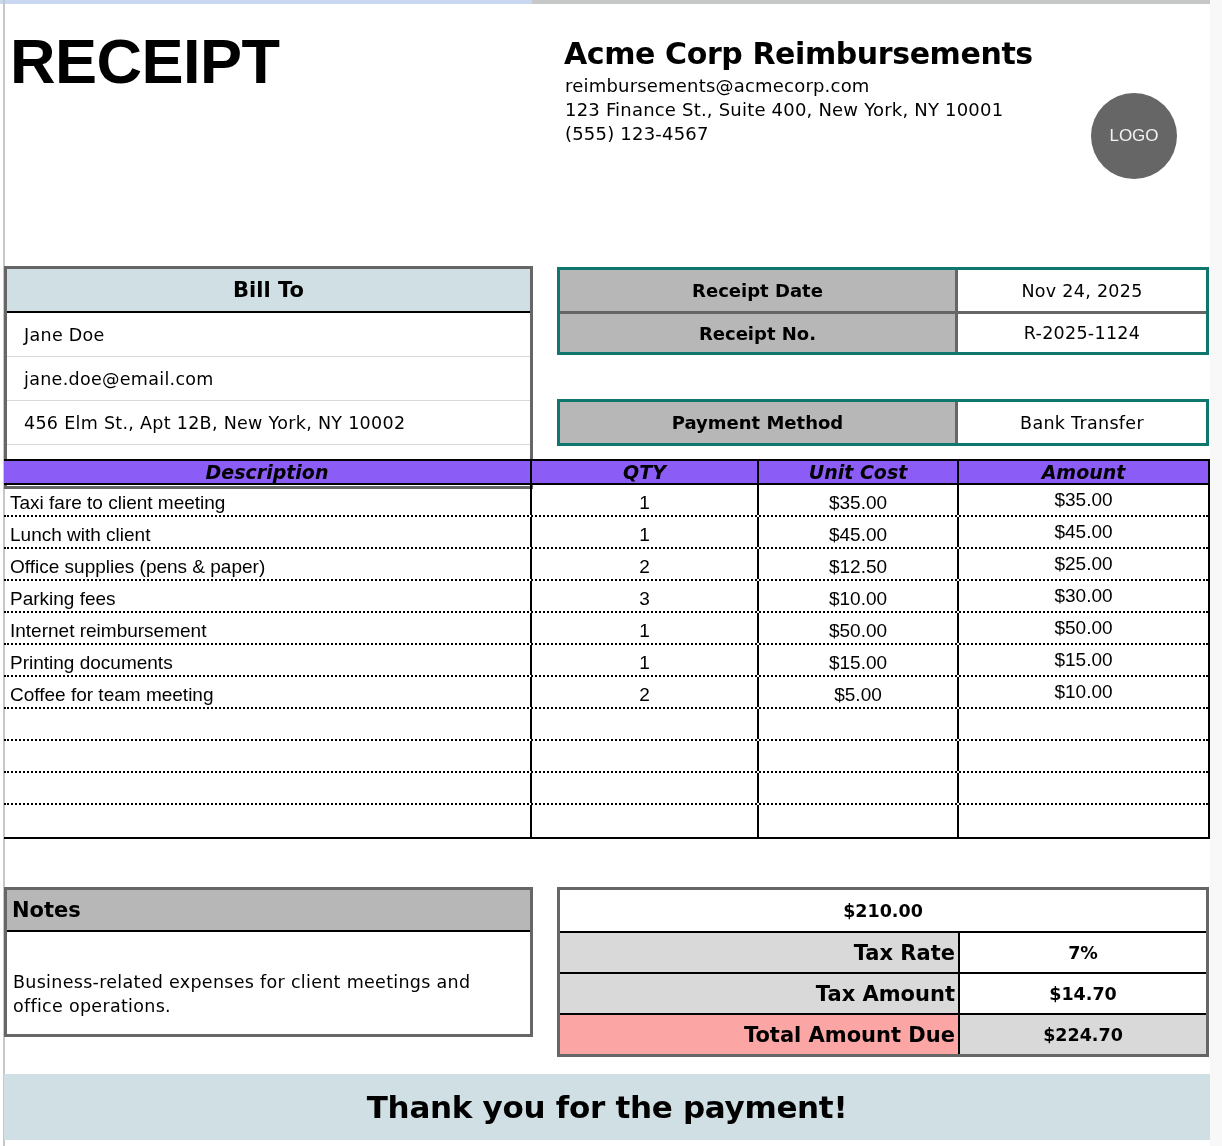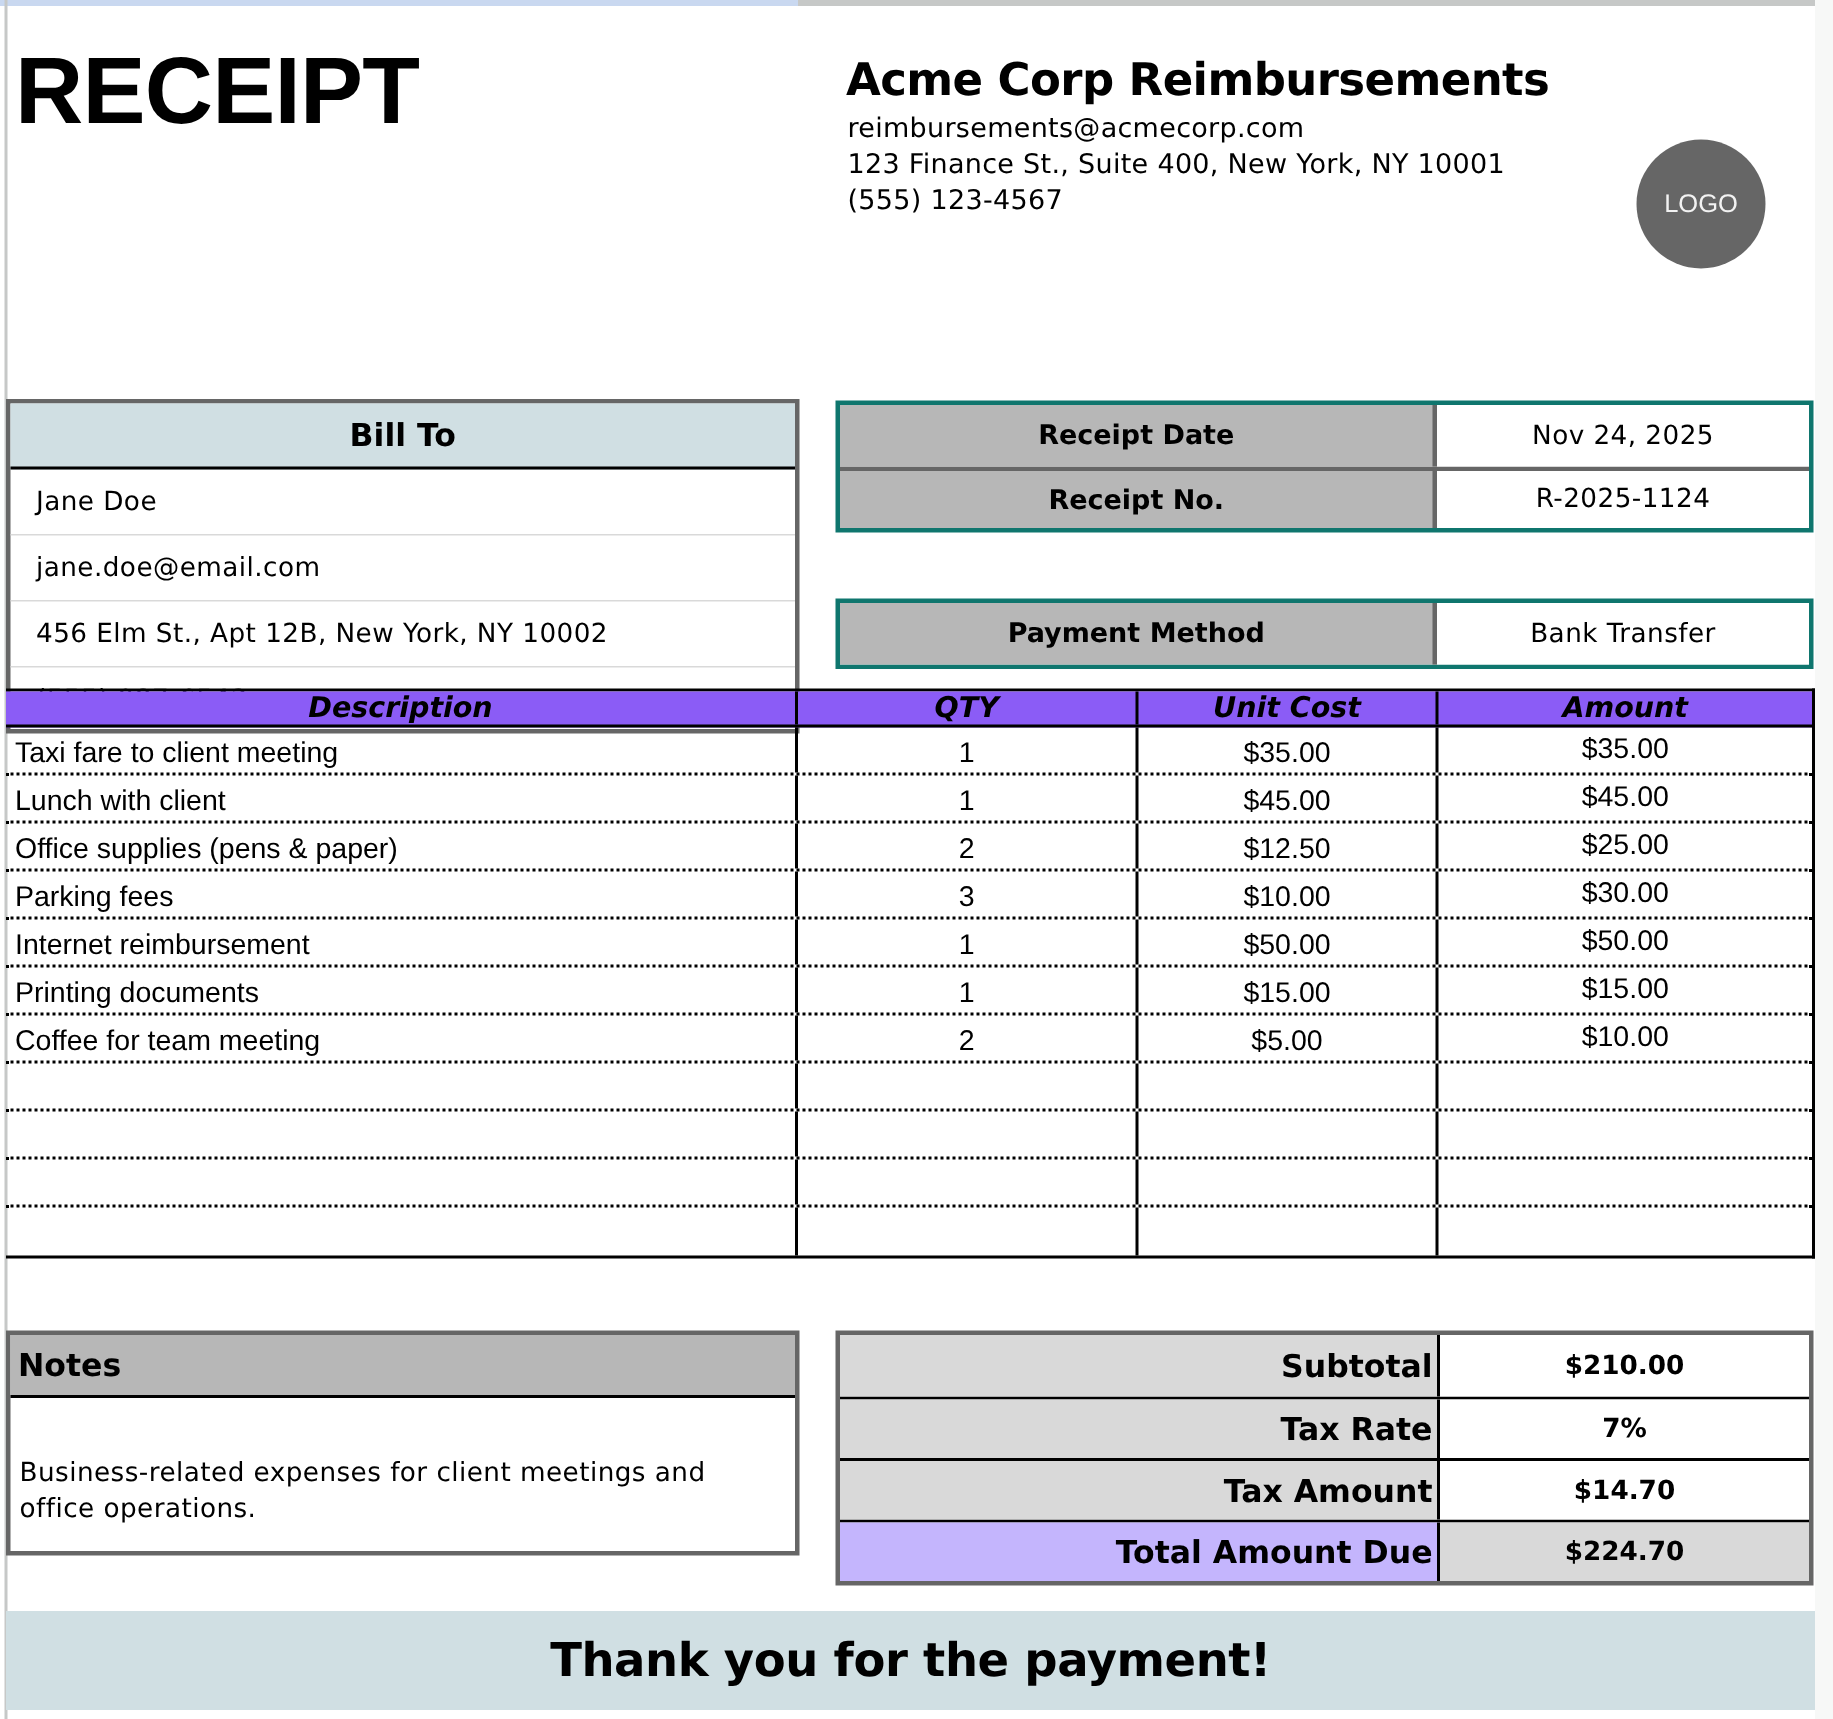--- a/index.html
+++ b/index.html
@@ -110,21 +110,21 @@
     .tot-row + .tot-row { border-top: 2px solid #000; }
     .tot-label {
       width: 400px; background: #d9d9d9; border-right: 2px solid #000;
       display: flex; align-items: center; justify-content: flex-end; padding-right: 3px;
       font-weight: bold; font-size: 21px;
     }
     .tot-value {
       flex: 1; background: #fff; display: flex; align-items: center; justify-content: center;
       font-weight: bold; font-size: 17.5px;
     }
-    .tot-row.grand .tot-label { background: #c4b5fd; padding-left: 32px; }
+    .tot-row.grand .tot-label { background: #fca5a5; padding-left: 32px; }
     .tot-row.grand .tot-value { background: #d9d9d9; }
 
     
     .thanks {
       left: 4px; top: 1074px; width: 1206px; height: 66px; background: #d0dfe3;
       display: flex; align-items: center; justify-content: center;
       font-weight: bold; font-size: 31px; letter-spacing: -0.3px;
     }
   </style>
 </head>
@@ -246,21 +246,20 @@
     </div>
   </div>
 
   <div class="abs notes">
     <div class="notes-head">Notes</div>
     <div class="notes-body">Business-related expenses for client meetings and office operations.</div>
   </div>
 
   <div class="abs totals">
     <div class="tot-row">
-      <div class="tot-label">Subtotal</div>
       <div class="tot-value">$210.00</div>
     </div>
     <div class="tot-row">
       <div class="tot-label">Tax Rate</div>
       <div class="tot-value">7%</div>
     </div>
     <div class="tot-row">
       <div class="tot-label">Tax Amount</div>
       <div class="tot-value">$14.70</div>
     </div>

